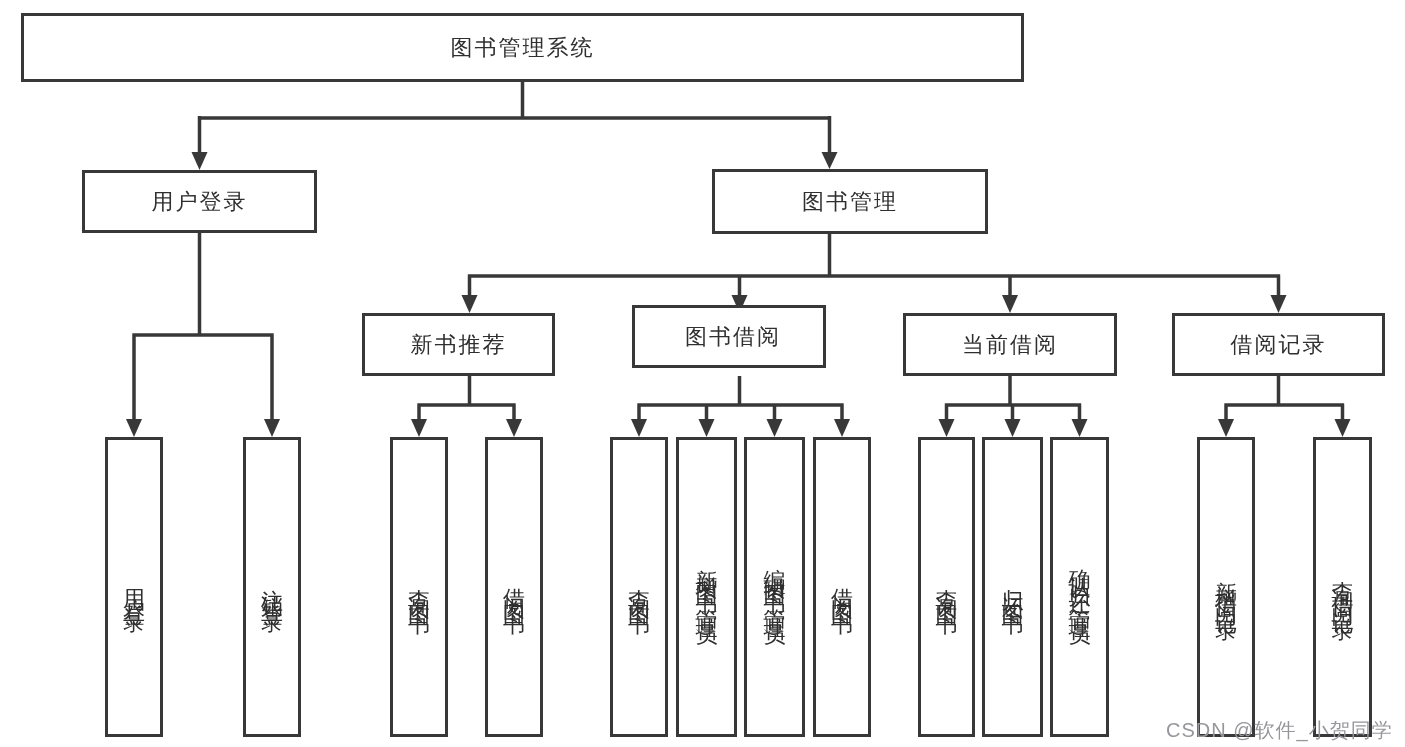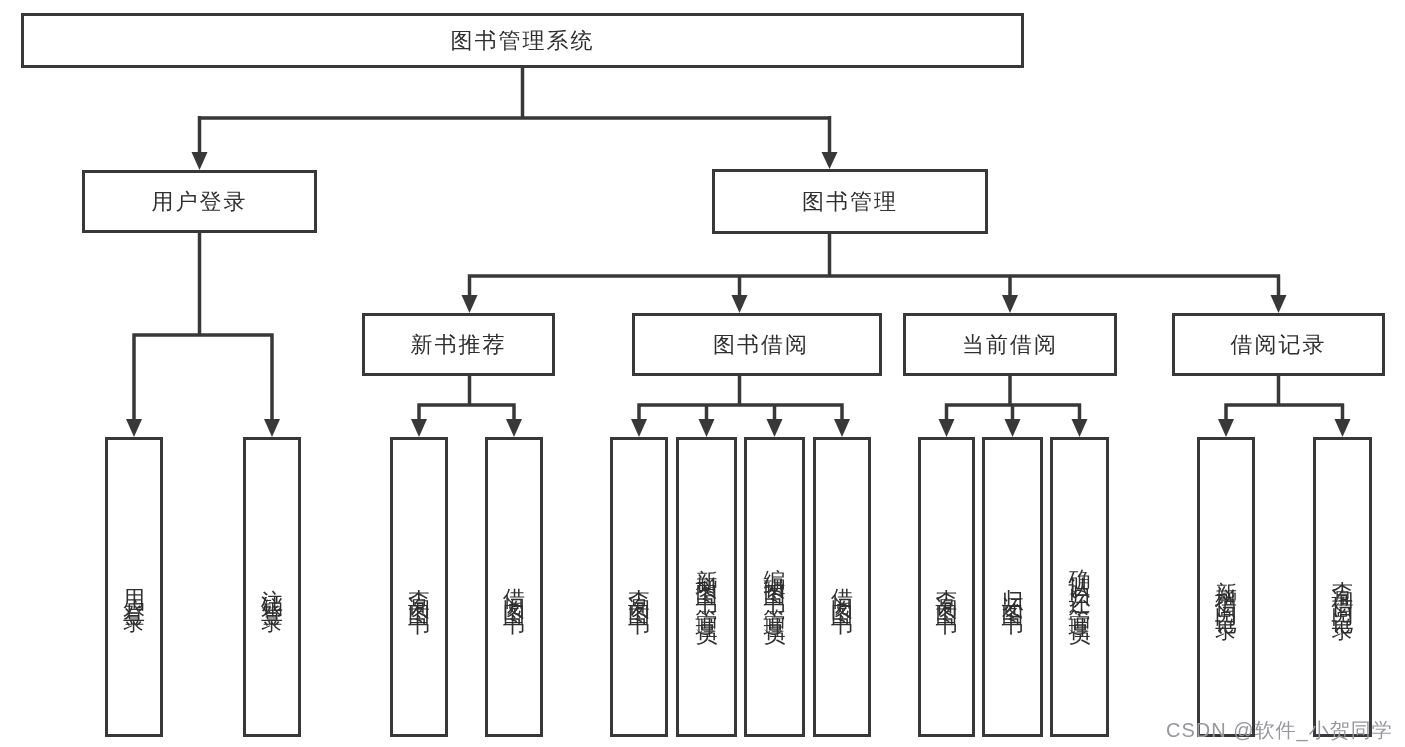--- a/index.html
+++ b/index.html
@@ -112,35 +112,35 @@
       <polygon points="1071.5,419 1087.5,419 1079.5,437" fill="#383838" stroke="none"></polygon>
     </g>
 
     <g>
       <path d="M1278.5 376 V405 M1224.3 405 H1344.2 M1226 405 V421 M1342.5 405 V421"></path>
       <polygon points="1218,419 1234,419 1226,437" fill="#383838" stroke="none"></polygon>
       <polygon points="1334.5,419 1350.5,419 1342.5,437" fill="#383838" stroke="none"></polygon>
     </g>
   </svg>
 
-  <div class="node" style="left:21px; top:13px; width:1003px; height:55px;">
+  <div class="node" style="left:21px; top:13px; width:1003px; height:69px;">
     <span>图书管理系统</span>
   </div>
 
   <div class="node" style="left:82px; top:170px; width:235px; height:63px;">
     <span>用户登录</span>
   </div>
   <div class="node" style="left:712px; top:169px; width:276px; height:65px;">
     <span>图书管理</span>
   </div>
 
   <div class="node" style="left:362px; top:313px; width:193px; height:63px;">
     <span>新书推荐</span>
   </div>
-  <div class="node" style="left:632px; top:313px; width:250px; height:63px;padding-left:8px;">
+  <div class="node" style="left:632px; top:305px; width:194px; height:63px;padding-left:8px;">
     <span>图书借阅</span>
   </div>
   <div class="node" style="left:903px; top:313px; width:214px; height:63px;">
     <span>当前借阅</span>
   </div>
   <div class="node" style="left:1172px; top:313px; width:213px; height:63px;">
     <span>借阅记录</span>
   </div>
 
   <div class="leaf" style="left:105px; width:58px;">

